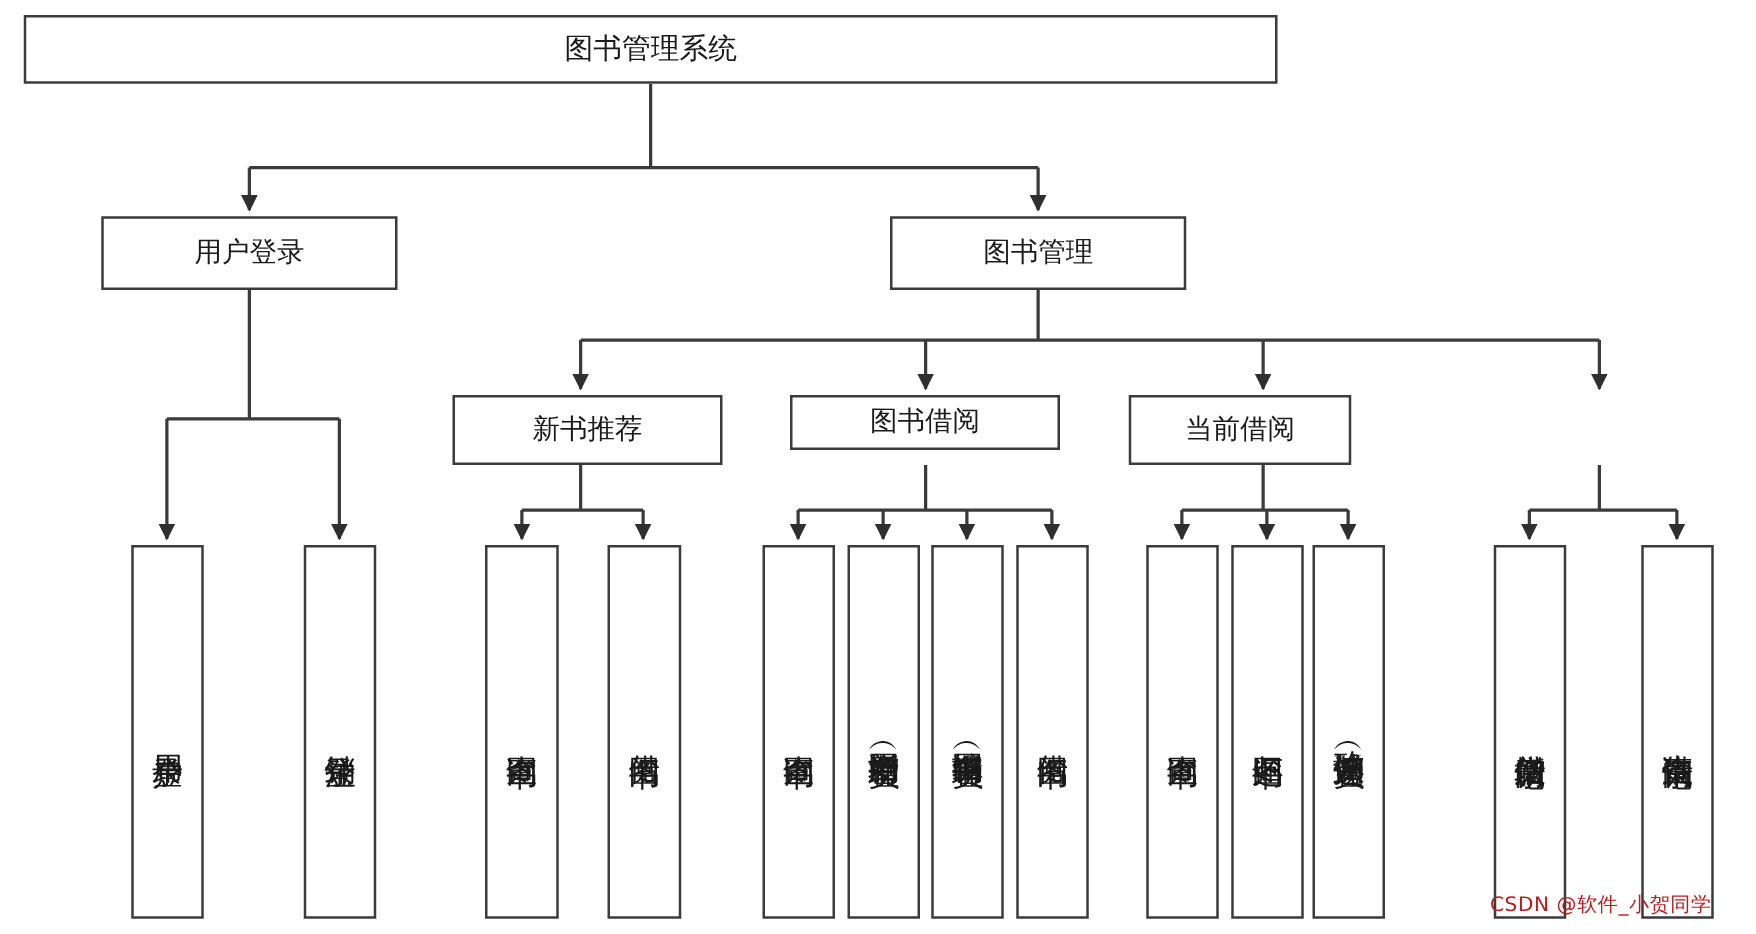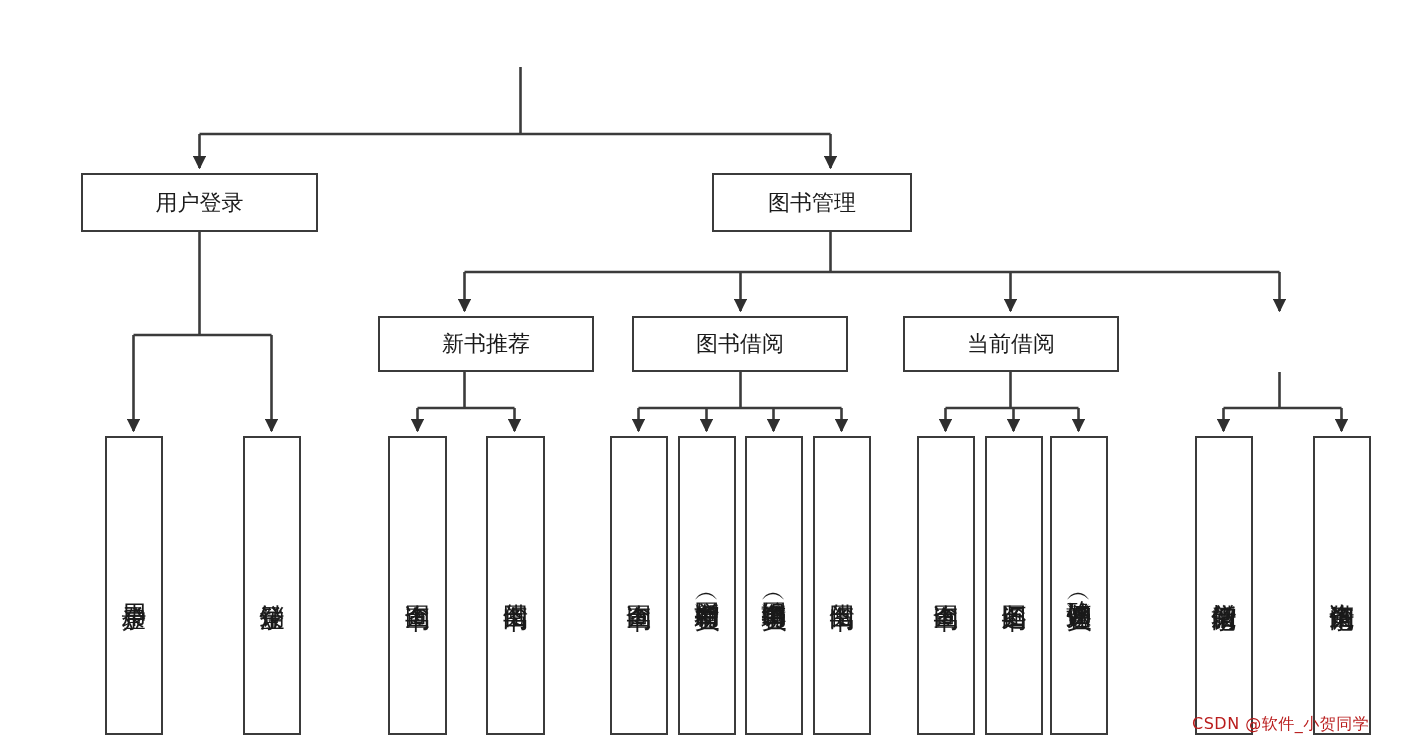--- a/index.html
+++ b/index.html
@@ -111,35 +111,38 @@
       <path d="M 1013.5 408 L 1013.5 431" marker-end="url(#arrow)"></path>
       <path d="M 1078.5 408 L 1078.5 431" marker-end="url(#arrow)"></path>
 
       <path d="M 1279.5 372 L 1279.5 408"></path>
       <path d="M 1223.5 408 L 1341.5 408"></path>
       <path d="M 1223.5 408 L 1223.5 431" marker-end="url(#arrow)"></path>
       <path d="M 1341.5 408 L 1341.5 431" marker-end="url(#arrow)"></path>
     </g>
   </svg>
 
+  <div class="node h root" style="left:19px; top:12px; width:1003px; height:55px;">
+    <span class="label">图书管理系统</span>
+  </div>
 
   <div class="node h" style="left:81px; top:173px; width:237px; height:59px;">
     <span class="label">用户登录</span>
   </div>
-  <div class="node h" style="left:712px; top:173px; width:200px; height:59px;">
+  <div class="node h" style="left:712px; top:173px; width:237px; height:59px;">
     <span class="label">图书管理</span>
   </div>
 
-  <div class="node h" style="left:378px; top:316px; width:216px; height:56px;align-items:center;">
+  <div class="node h" style="left:362px; top:316px; width:216px; height:56px;align-items:center;">
     <span class="label">新书推荐</span>
   </div>
-  <div class="node h" style="left:632px; top:316px; width:216px; height:56px;">
+  <div class="node h" style="left:632px; top:316px; width:216px; height:44px;">
     <span class="label">图书借阅</span>
   </div>
-  <div class="node h" style="left:903px; top:316px; width:216px; height:56px;">
+  <div class="node h" style="left:903px; top:316px; width:178px; height:56px;">
     <span class="label">当前借阅</span>
   </div>
 
   <div class="node v" style="left:105px; top:436px; width:58px; height:299px;">
     <span class="label">用户登录</span>
   </div>
   <div class="node v" style="left:243px; top:436px; width:58px; height:299px;">
     <span class="label">注销登录</span>
   </div>
 

